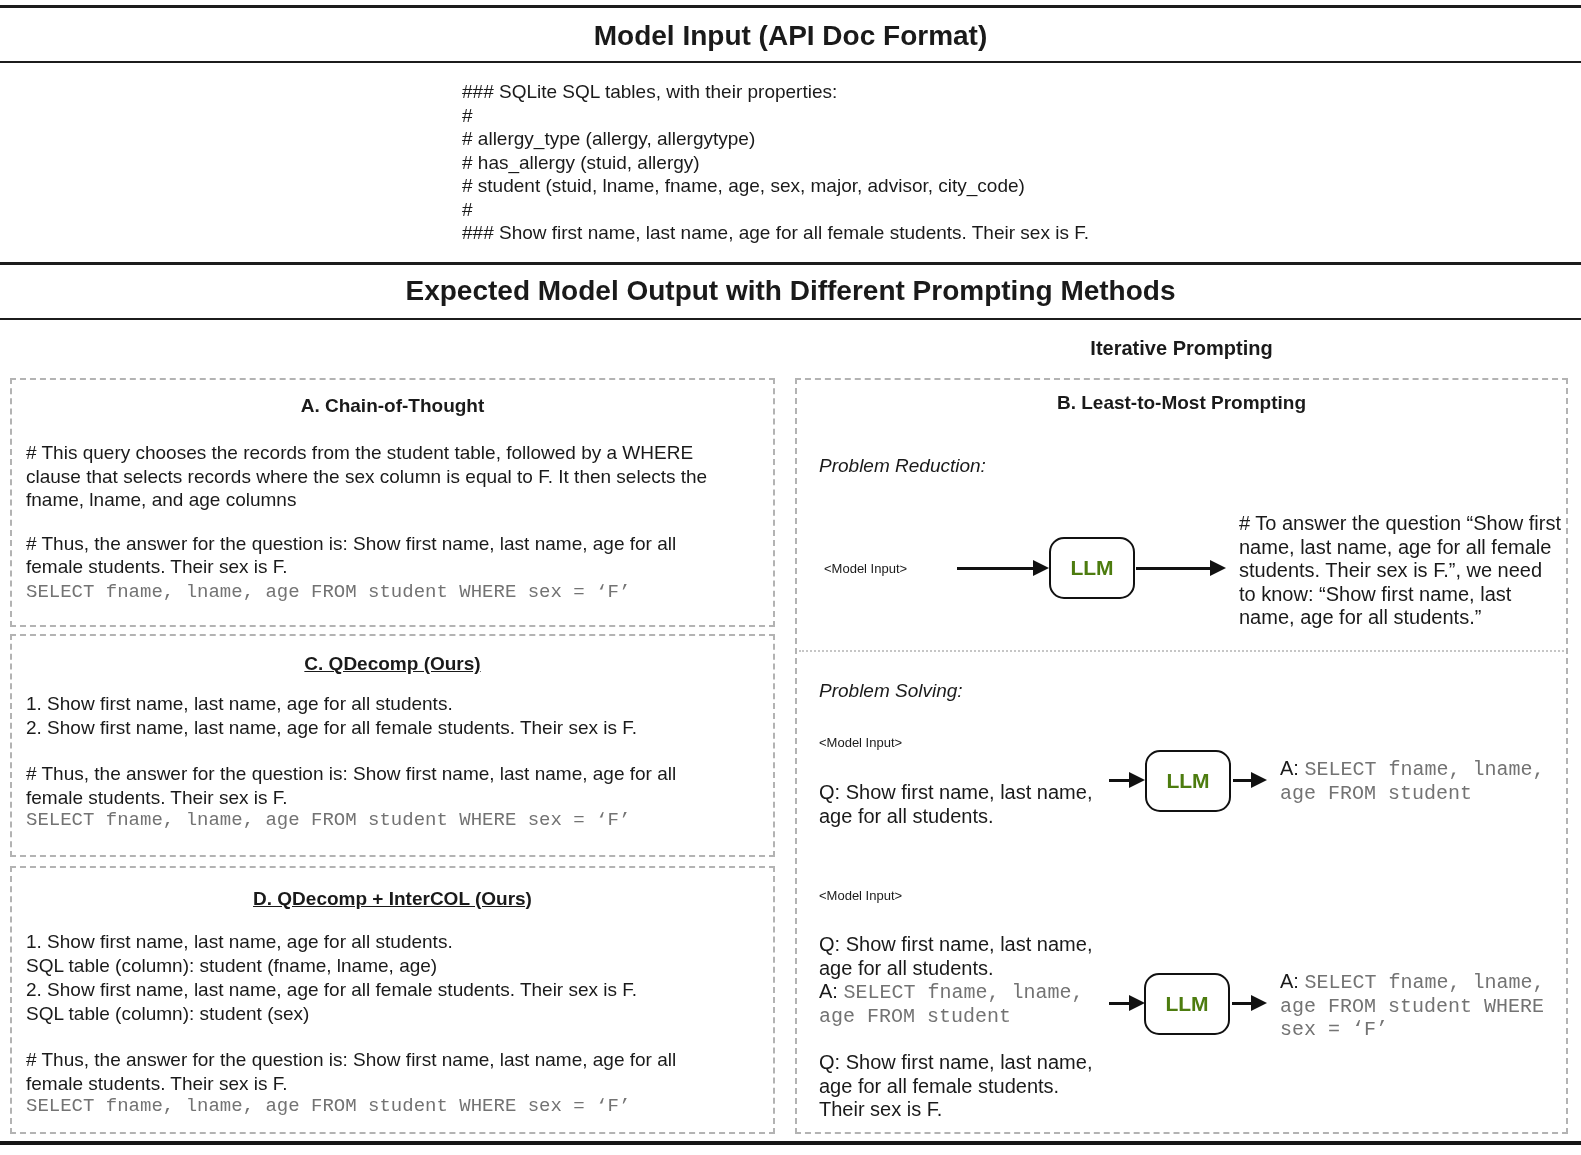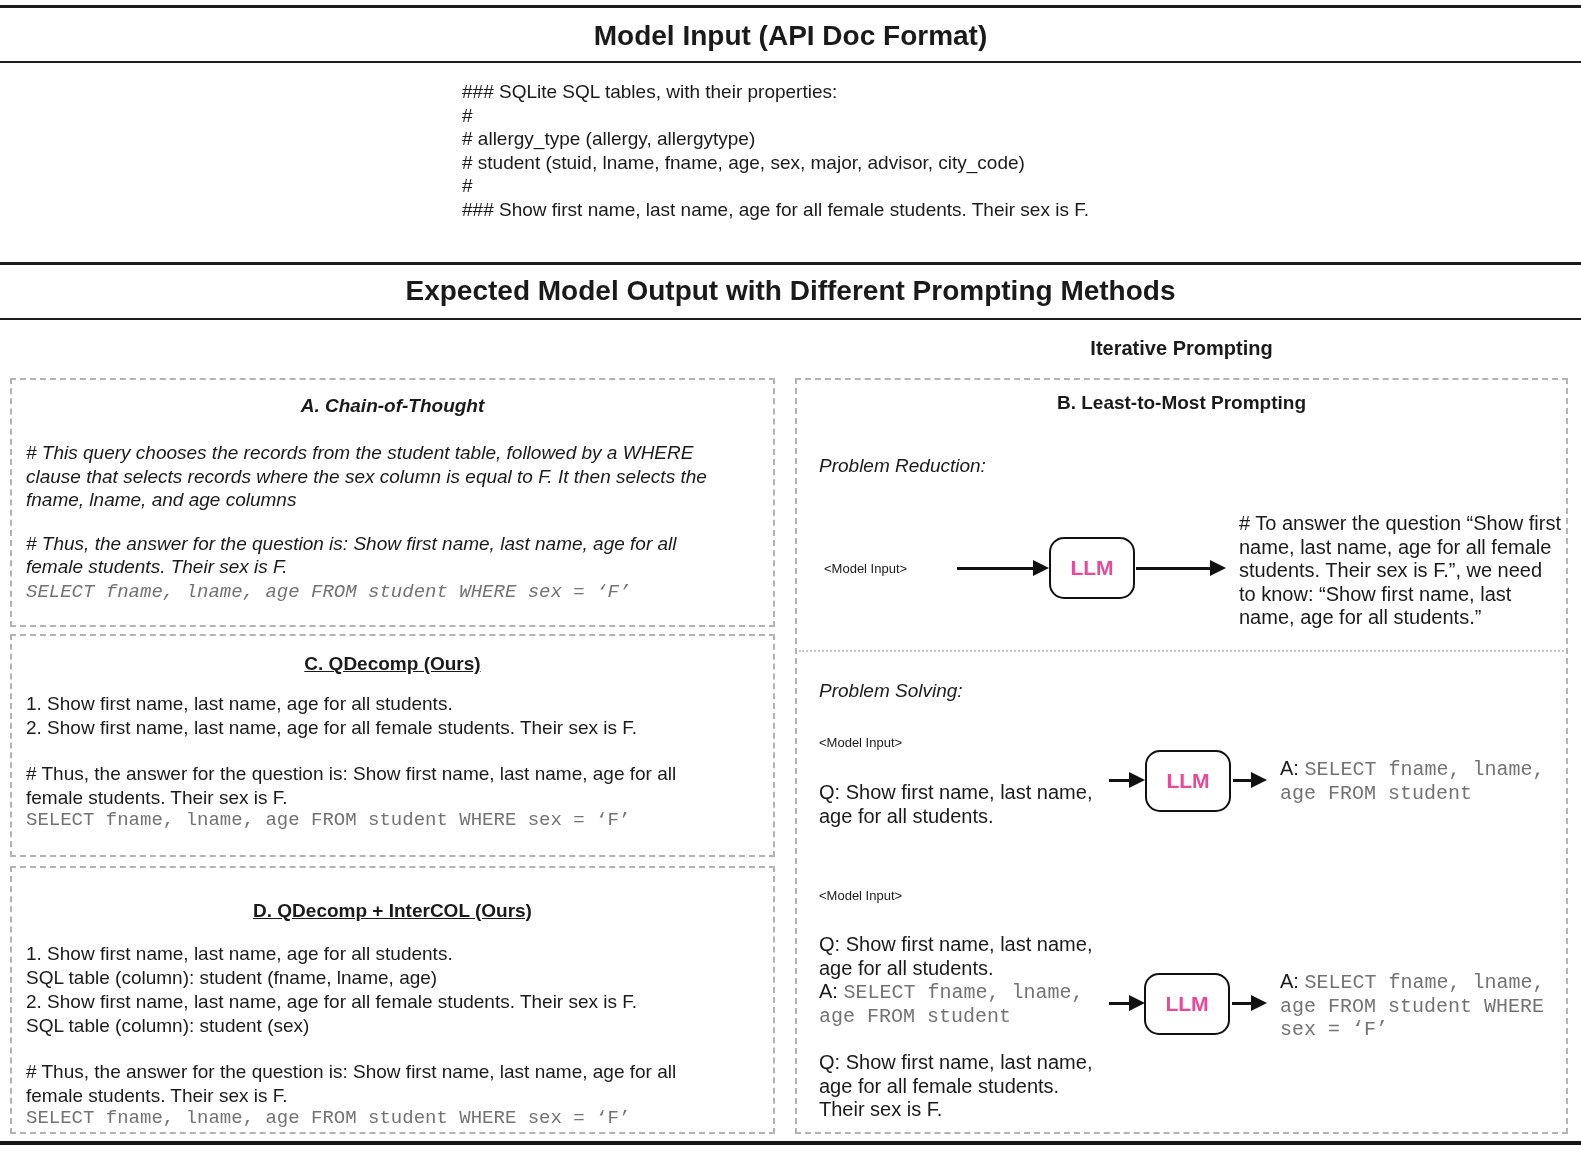--- a/index.html
+++ b/index.html
@@ -19,21 +19,21 @@
   #output-title{top:279px;}
 
   .col-title{position:absolute;text-align:center;font-size:20px;font-weight:bold;line-height:24px;}
   #left-col-title{left:10px;width:765px;top:336px;}
   #right-col-title{left:795px;width:773px;top:336px;}
 
   #model-input-block{position:absolute;left:462px;top:80px;}
   .mi-line{font-size:19px;line-height:23.5px;white-space:pre;}
 
   .dashed-box{position:absolute;border:2px dashed #b3b3b3;background:#fff;box-sizing:border-box;}
-  #box-a{left:10px;top:378px;width:765px;height:249px;font-style:italic;}
+  #box-a{left:10px;top:378px;width:765px;height:249px;}
   #box-c{left:10px;top:634px;width:765px;height:223px;}
   #box-d{left:10px;top:866px;width:765px;height:268px;}
   #box-b{left:795px;top:378px;width:773px;height:756px;}
 
   .box-title{font-size:19px;font-weight:bold;text-align:center;line-height:22px;}
   .u{text-decoration:underline;}
   .pad{padding:0 14px;}
   .line{font-size:19px;line-height:23.5px;}
   .code{font-family:"Liberation Mono","DejaVu Sans Mono",monospace;color:#737373;}
   .code-line{font-size:19px;line-height:23.5px;}
@@ -41,21 +41,21 @@
   #box-a .box-title{margin-top:15px;}
   #box-a .para1{margin-top:24px;}
   #box-a .para2{margin-top:20px;}
   #box-a .sql{margin-top:2px;}
 
   #box-c .box-title{margin-top:17px;}
   #box-c .steps{margin-top:17px;}
   #box-c .steps .line{line-height:24px;}
   #box-c .para{margin-top:22px;}
 
-  #box-d .box-title{margin-top:32px;}
+  #box-d .box-title{margin-top:20px;}
   #box-d .steps{margin-top:20px;}
   #box-d .steps .line{line-height:24px;}
   #box-d .para{margin-top:22px;}
 
   
   #box-b{font-size:19px;}
   #b-title{position:absolute;top:12px;left:0;width:100%;}
   .phase-label{position:absolute;left:22px;font-style:italic;font-size:19px;line-height:23px;white-space:pre;}
   #reduction-label{top:74px;}
   #solving-label{top:299px;}
@@ -68,21 +68,21 @@
   #ps1-q{position:absolute;left:22px;top:401px;}
   #ps1-out{position:absolute;left:483px;top:377px;}
   #ps2-input{left:22px;top:504px;}
   #ps2-qa{position:absolute;left:22px;top:553px;}
   #ps2-q2{position:absolute;left:22px;top:671px;}
   #ps2-out{position:absolute;left:483px;top:590px;}
   .rline{font-size:20px;line-height:23.5px;white-space:pre;}
 
   .llm-box{position:absolute;width:82px;height:58px;border:2.5px solid #111;border-radius:15px;
            display:flex;align-items:center;justify-content:center;
-           font-size:21px;font-weight:bold;color:#ec4899;background:#fff;}
+           font-size:21px;font-weight:bold;color:#4d7c0f;background:#fff;}
   #llm-1{left:252px;top:157px;}
   #llm-2{left:348px;top:370px;}
   #llm-3{left:347px;top:593px;}
 
   .arrow{position:absolute;display:flex;align-items:center;height:16px;}
   .arrow .shaft{height:3px;background:#111;}
   .arrow .head{width:0;height:0;border-top:8px solid transparent;border-bottom:8px solid transparent;
                border-left:16px solid #111;}
   #arr-red-in{left:160px;top:180px;}   #arr-red-in .shaft{width:76px;}
   #arr-red-out{left:339px;top:180px;}  #arr-red-out .shaft{width:74px;}
@@ -97,20 +97,21 @@
 <div id="page">
 
   <div class="hrule" id="hr-top"></div>
   <div class="sec-title" id="model-input-title">Model Input (API Doc Format)</div>
   <div class="hrule" id="hr-under-mi-title"></div>
 
   <div id="model-input-block">
     <div class="mi-line">### SQLite SQL tables, with their properties:</div>
     <div class="mi-line">#</div>
     <div class="mi-line"># allergy_type (allergy, allergytype)</div>
+    <div class="mi-line"># has_allergy (stuid, allergy)</div>
     <div class="mi-line"># student (stuid, lname, fname, age, sex, major, advisor, city_code)</div>
     <div class="mi-line">#</div>
     <div class="mi-line">### Show first name, last name, age for all female students. Their sex is F.</div>
   </div>
 
   <div class="hrule" id="hr-above-out-title"></div>
   <div class="sec-title" id="output-title">Expected Model Output with Different Prompting Methods</div>
   <div class="hrule" id="hr-under-out-title"></div>
 
   <div class="col-title" id="right-col-title">Iterative Prompting</div>

